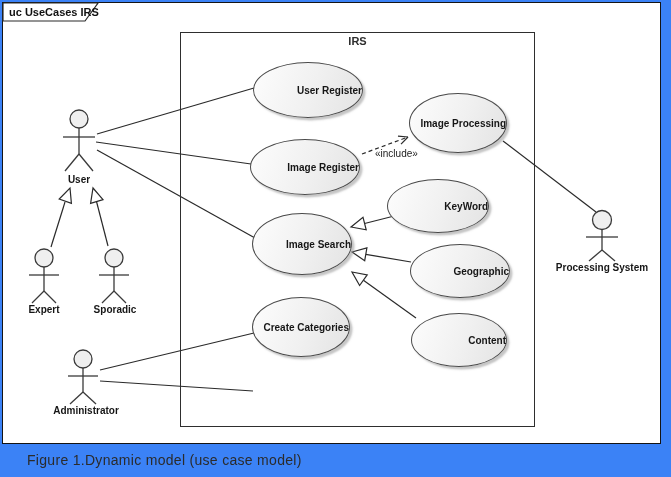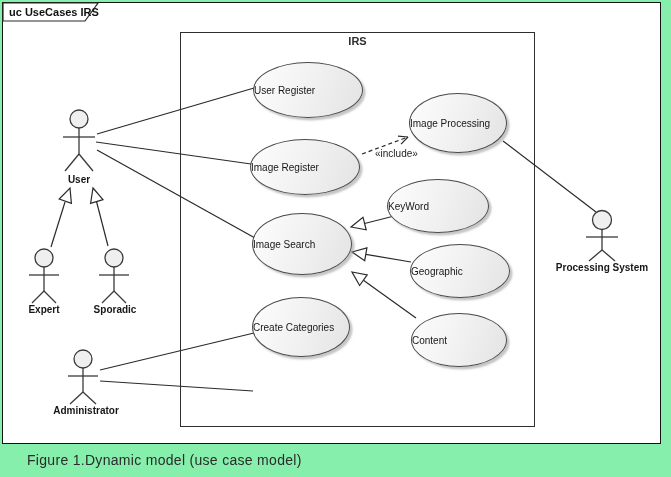--- a/index.html
+++ b/index.html
@@ -1,17 +1,17 @@
 <!DOCTYPE html>
 <html><head>
 <meta charset="utf-8">
 <style>
   html,body{margin:0;padding:0;background:#fff;}
   #stage{
-    position:relative;width:671px;height:477px;background:#86efac;
+    position:relative;width:671px;height:477px;background:#3b82f6;
     font-family:"Liberation Sans",sans-serif;overflow:hidden;
   }
   .outer-border{
     position:absolute;left:2px;top:2px;width:659px;height:442px;
     border:1.6px solid #141414;box-sizing:border-box;background:#fff;
   }
   .frame-tab-label{
     position:absolute;left:9px;top:5.5px;font-size:11px;font-weight:bold;color:#111;
     white-space:nowrap;
   }
@@ -21,22 +21,22 @@
   }
   .irs-title{
     position:absolute;left:180px;top:35px;width:355px;text-align:center;
     font-size:11px;color:#2e2e2e;font-weight:bold;
   }
   svg.wires{position:absolute;left:0;top:0;}
   .uc{
     position:absolute;border:1.2px solid #4a4a4a;border-radius:50%;
     background:linear-gradient(110deg,#fdfdfd 0%,#f0f0f0 55%,#e3e3e3 100%);
     box-shadow:2.5px 2.5px 2px rgba(150,150,150,.55);
-    display:flex;align-items:center;justify-content:flex-start;
-    font-size:10px;font-weight:normal;color:#161616;text-align:center;
+    display:flex;align-items:center;justify-content:flex-end;
+    font-size:10px;font-weight:bold;color:#161616;text-align:center;
     white-space:nowrap;box-sizing:border-box;
   }
   .actor-label{
     position:absolute;transform:translateX(-50%);
     font-size:10px;font-weight:bold;color:#161616;white-space:nowrap;
   }
   .include-label{
     position:absolute;left:359px;top:148px;font-size:10px;color:#1c1c1c;white-space:nowrap;margin-left:16px;
   }
   .caption{

